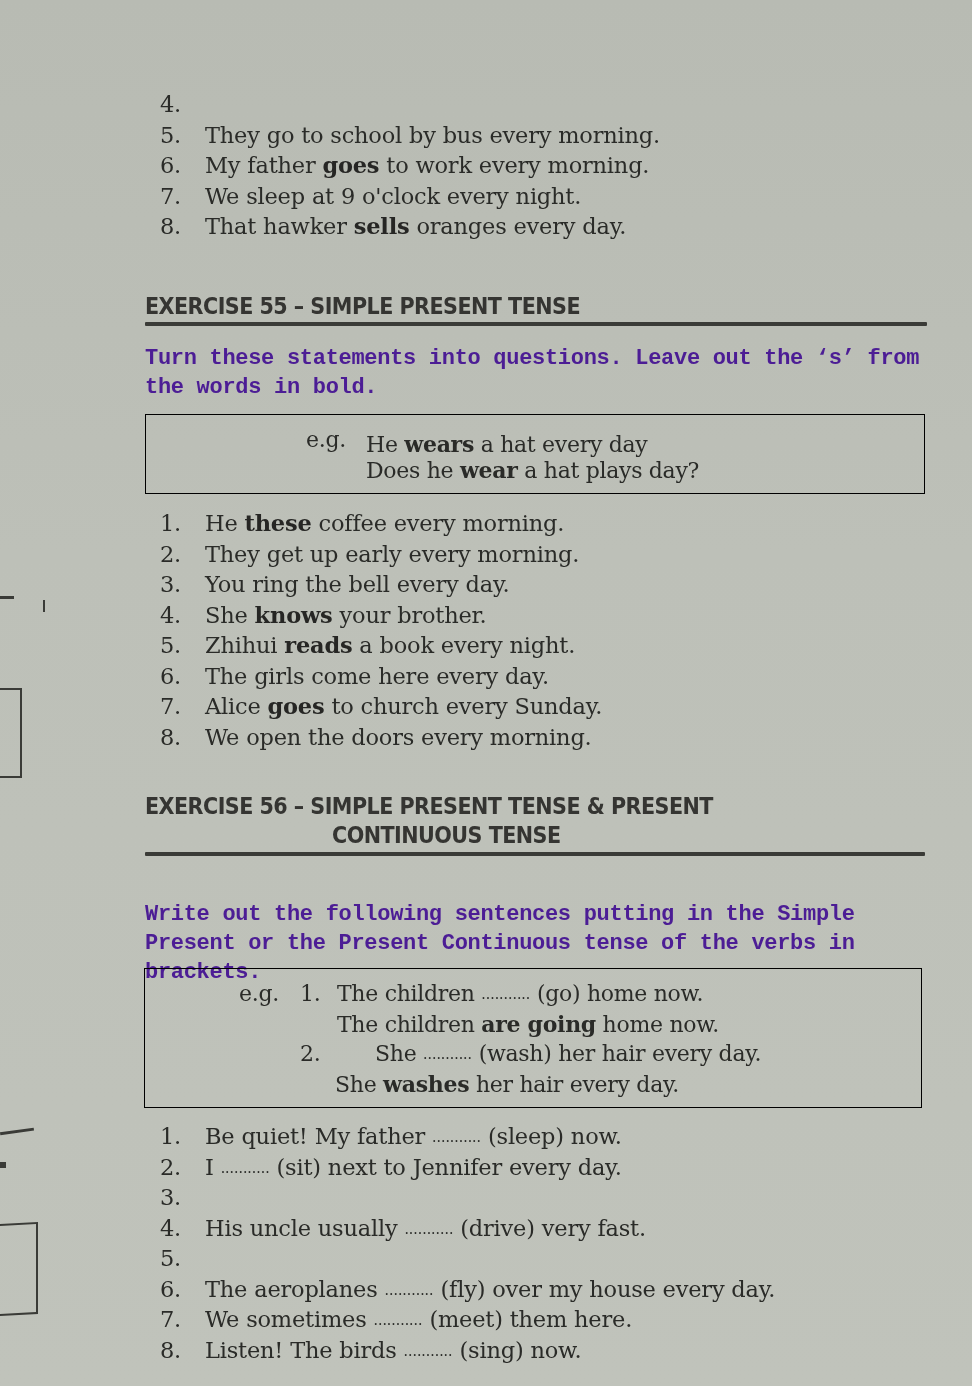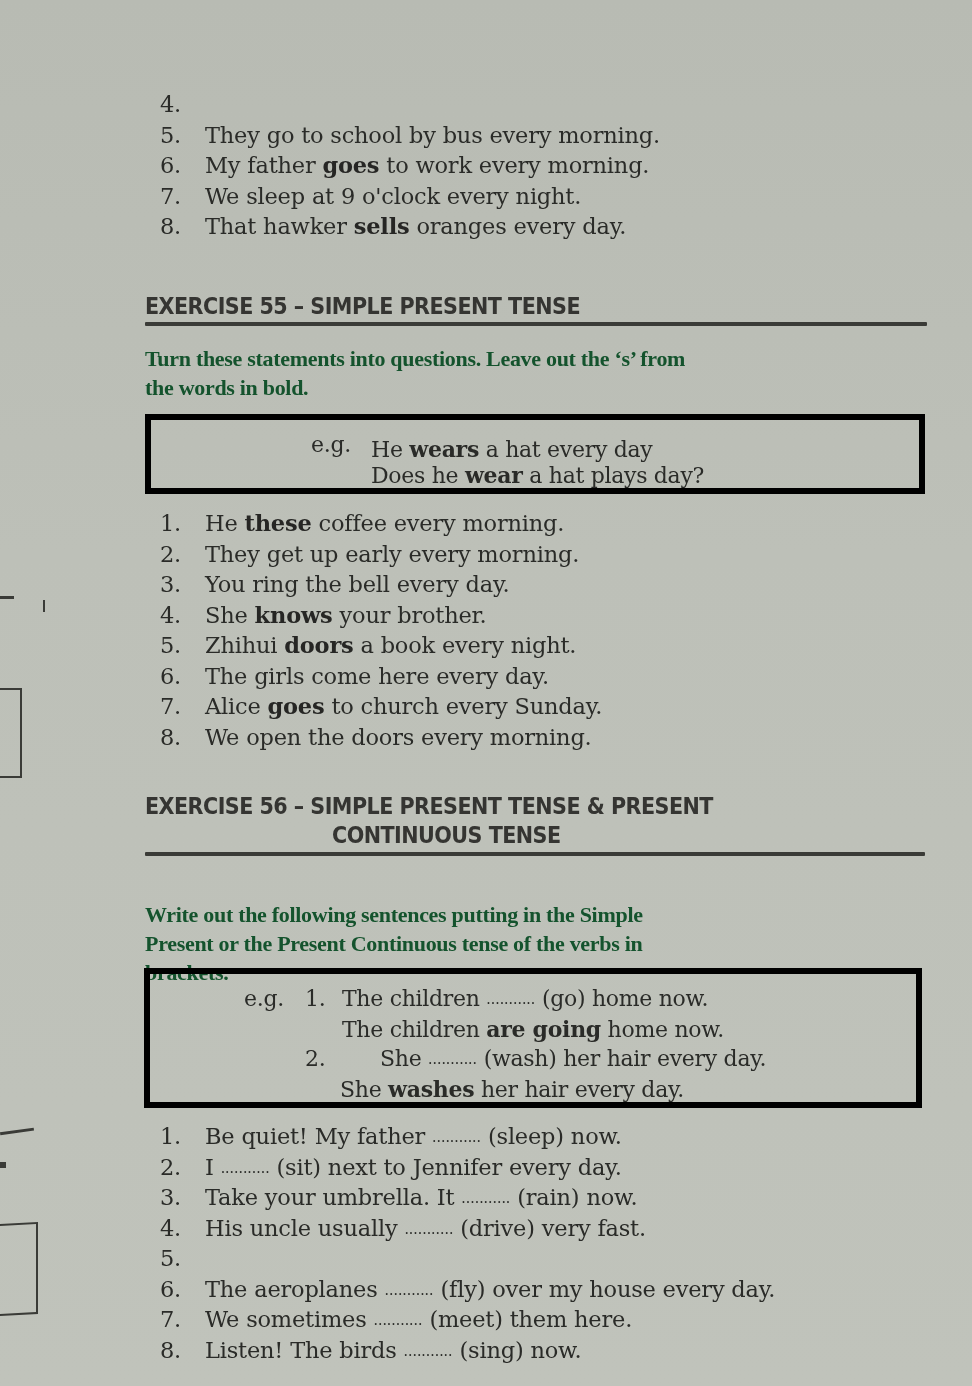--- a/index.html
+++ b/index.html
@@ -19,24 +19,24 @@
 
   .ex-title {
     position: absolute; left: 145px;
     font-family: "DejaVu Sans", "Liberation Sans", sans-serif;
     font-weight: bold; font-size: 23px; color: #353532; letter-spacing: -0.6px;
     white-space: nowrap; transform: scaleX(0.9); transform-origin: left top;
   }
   .rule { position: absolute; left: 145px; height: 4px; background: #3a3b37; border-radius: 1px; }
   .instr {
     position: absolute; left: 145px;
-    font-family: Liberation Serif, serif;
-    font-weight: bold; font-size: 22px; line-height: 29px; color: #14532d; letter-spacing: -0.3px;
+    font-family: Liberation Mono, monospace;
+    font-weight: bold; font-size: 22px; line-height: 29px; color: #4c1d95; letter-spacing: -0.3px;
   }
-  .box { position: absolute; border: 6px solid #000000; box-sizing: border-box; }
+  .box { position: absolute; border: 1px solid #000000; box-sizing: border-box; }
   .box .line { position: absolute; font-size: 22px; white-space: nowrap; letter-spacing: -0.3px; }
   .box b { font-weight: bold; }
   .dots { letter-spacing: 0px; font-size: 14px; vertical-align: 2px; }
   .mark { position: absolute; background: #3a3b37; }
   .outline { position: absolute; border: 2px solid #3a3b37; box-sizing: border-box; }
 </style>
 </head>
 <body>
 
 <div class="page">
@@ -95,21 +95,21 @@
     <li>
         <span class="num">3.</span>
         <span><span>You ring the bell every day.</span><b></b><span></span></span>
       </li>
     <li>
         <span class="num">4.</span>
         <span><span>She </span><b>knows</b><span> your brother.</span></span>
       </li>
     <li>
         <span class="num">5.</span>
-        <span><span>Zhihui </span><b>doors</b><span> a book every night.</span></span>
+        <span><span>Zhihui </span><b>reads</b><span> a book every night.</span></span>
       </li>
     <li>
         <span class="num">6.</span>
         <span><span>The girls come here every day.</span><b></b><span></span></span>
       </li>
     <li>
         <span class="num">7.</span>
         <span><span>Alice </span><b>goes</b><span> to church every Sunday.</span></span>
       </li>
     <li>
@@ -141,21 +141,20 @@
     <li>
         <span class="num">1.</span>
         <span><span>Be quiet! My father </span><span class="dots">...........</span><span> (sleep) now.</span></span>
       </li>
     <li>
         <span class="num">2.</span>
         <span><span>I </span><span class="dots">...........</span><span> (sit) next to Jennifer every day.</span></span>
       </li>
     <li>
         <span class="num">3.</span>
-        <span><span>Take your umbrella. It </span><span class="dots">...........</span><span> (rain) now.</span></span>
       </li>
     <li>
         <span class="num">4.</span>
         <span><span>His uncle usually </span><span class="dots">...........</span><span> (drive) very fast.</span></span>
       </li>
     <li>
         <span class="num">5.</span>
       </li>
     <li>
         <span class="num">6.</span>

